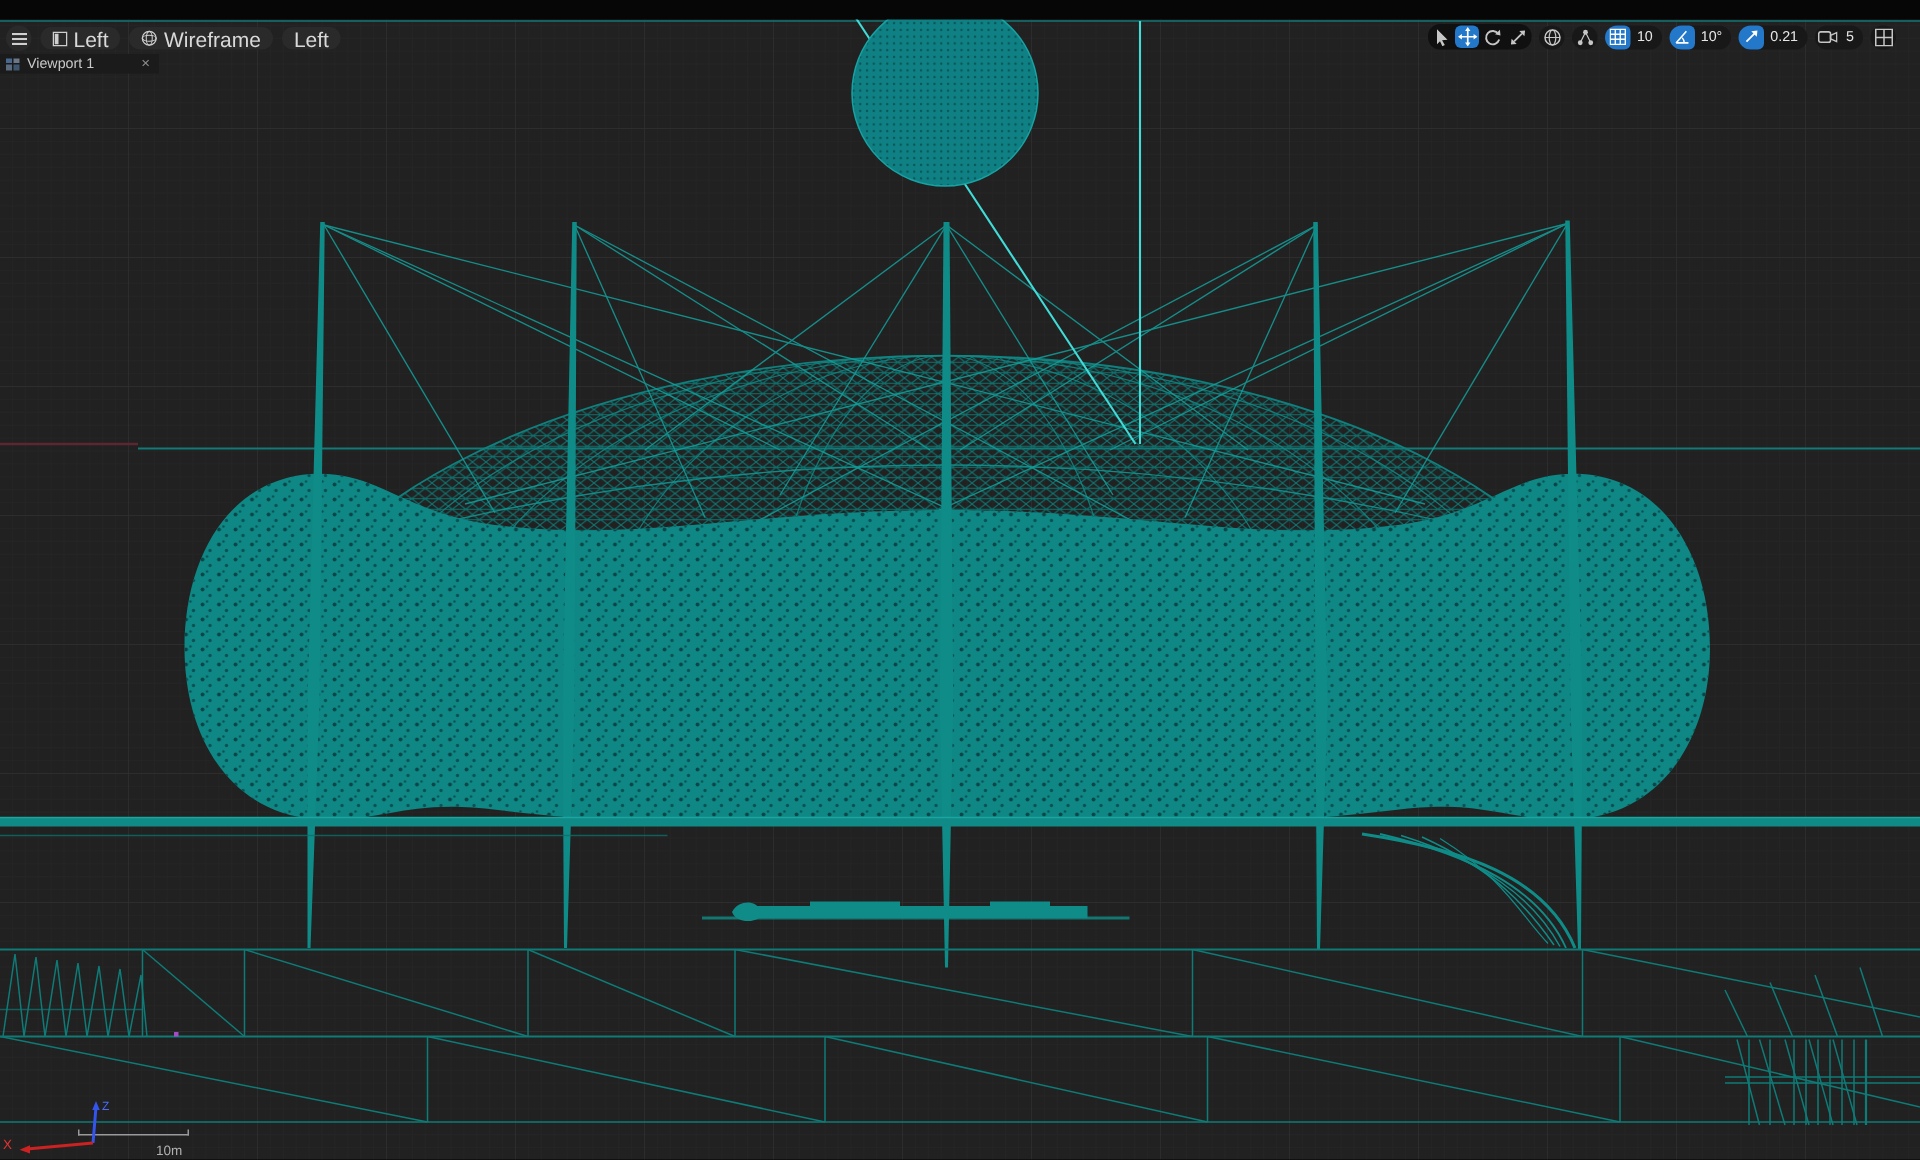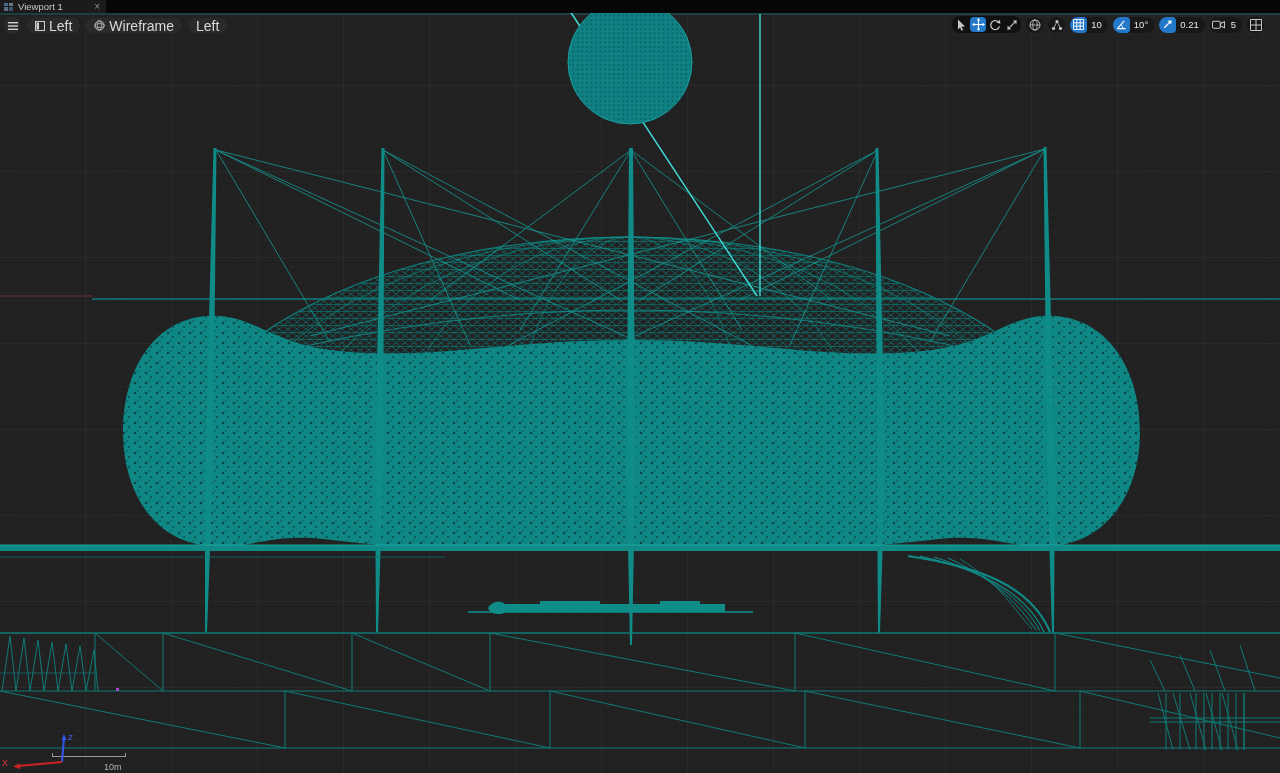--- a/index.html
+++ b/index.html
@@ -3,21 +3,21 @@
 <meta charset="utf-8">
 <style>
   html,body{margin:0;padding:0;background:#000;}
   .screen{position:relative;width:1280px;height:773px;overflow:hidden;
     background:#202020;font-family:"Liberation Sans",sans-serif;
     -webkit-font-smoothing:antialiased;}
   .scene{position:absolute;left:0;top:0;width:1280px;height:773px;display:block;}
 
   
   .tabbar{position:absolute;left:0;top:0;width:1280px;height:13px;background:#060606;z-index:20;display:flex;}
-  .tab{height:13px;display:flex;align-items:center;gap:5px;padding:0 6px 0 4px;background:#1b1b1b;min-width:96px;}
+  .tab{height:13px;display:flex;align-items:center;gap:5px;padding:0 6px 0 4px;background:#1b1b1b;min-width:96px;margin-top:36px;}
   .tab-icon{width:9px;height:8px;display:grid;grid-template-columns:4px 4px;grid-template-rows:3.5px 3.5px;gap:1px;}
   .tab-icon i{display:block;}
   .tab-icon i:nth-child(1){background:#49688f;}
   .tab-icon i:nth-child(2){background:#6b7887;}
   .tab-icon i:nth-child(3){background:#5a6b7f;}
   .tab-icon i:nth-child(4){background:#3e566f;}
   .tab-label{font-size:9.5px;color:#c9c9c9;white-space:nowrap;}
   .tab-close{margin-left:auto;font-size:10px;color:#8d8d8d;line-height:13px;padding-left:14px;cursor:default;}
 
   

